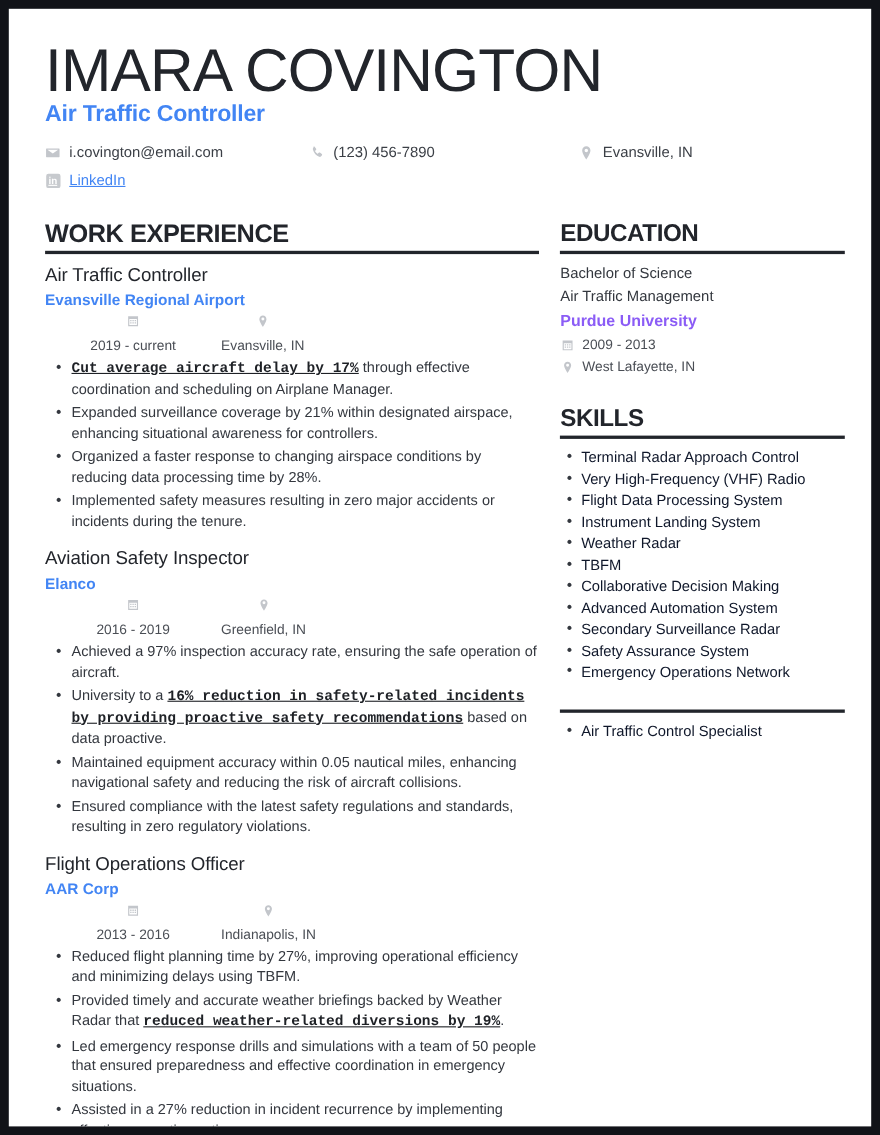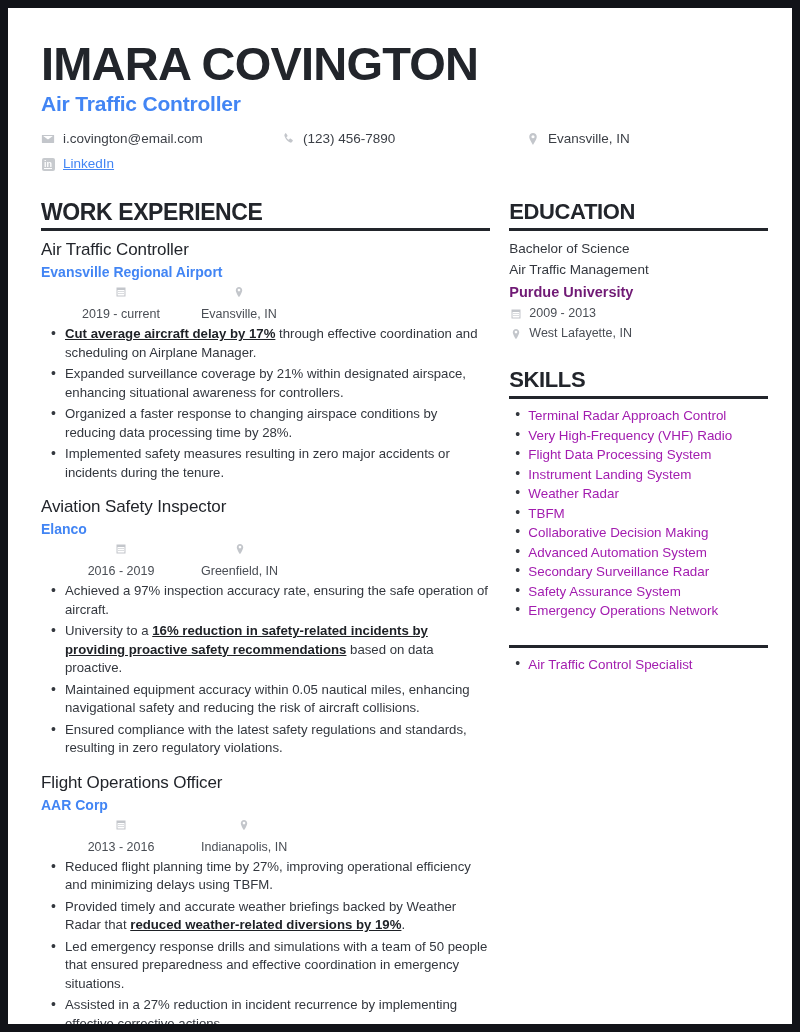--- a/index.html
+++ b/index.html
@@ -24,23 +24,23 @@
     background: #ffffff;
     overflow: hidden;
   }
 
   .inner {
     padding: 24px 24px 0 25px;
   }
 
   
   .name {
-    font-size: 47px;
+    font-size: 55px;
     line-height: 48px;
-    font-weight: 700;
+    font-weight: 400;
     letter-spacing: -0.8px;
     color: #22252b;
     margin: 8px 0 2px 8px;
   }
   .job-title {
     font-size: 21px;
     line-height: 28px;
     font-weight: 800;
     letter-spacing: -0.2px;
     color: #4285f4;
@@ -172,32 +172,33 @@
     position: absolute;
     left: 10px;
     top: -1px;
     font-size: 14px;
     color: #33373e;
   }
   ul.bullets li b {
     font-weight: 700;
     text-decoration: underline;
     color: #1e2126;
+    font-family: Liberation Mono, monospace;
   }
 
   
   .edu-line {
     font-size: 13.5px;
     line-height: 21px;
     color: #33373e;
   }
   .edu-school {
     font-size: 14.5px;
     line-height: 22px;
-    color: #701a75;
+    color: #8b5cf6;
     font-weight: 700;
     margin-top: 1px;
   }
   .edu-meta {
     display: flex;
     align-items: center;
     gap: 6px;
     font-size: 12.5px;
     line-height: 19px;
     color: #4a4e55;
@@ -207,21 +208,21 @@
   ul.plain {
     list-style: none;
     margin: 1px 0 0 0;
     padding: 0;
   }
   ul.plain li {
     position: relative;
     padding-left: 19px;
     font-size: 13.4px;
     line-height: 19.5px;
-    color: #a21caf;
+    color: #0f172a;
   }
   ul.plain li::before {
     content: "•";
     position: absolute;
     left: 6px;
     top: -1px;
     font-size: 14px;
     color: #33373e;
   }
 

